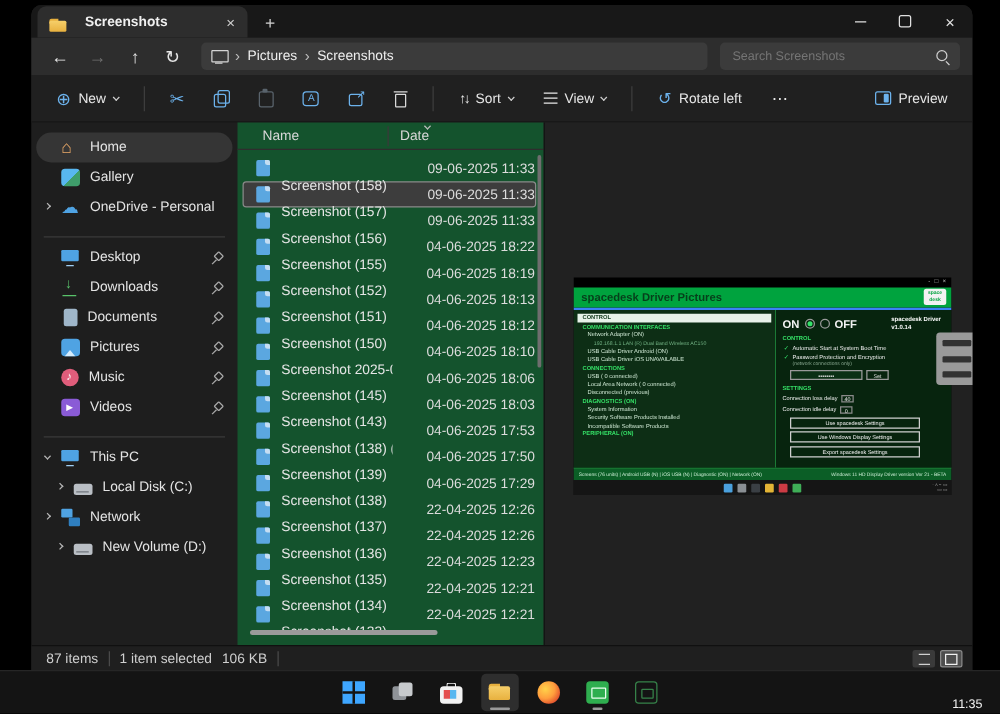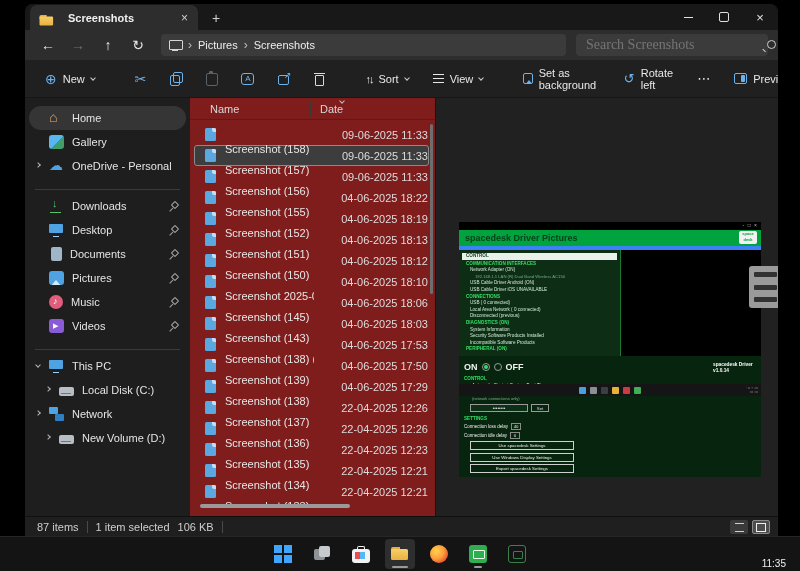--- a/index.html
+++ b/index.html
@@ -26,21 +26,21 @@
   .addressbar{height:30px;background:#2d2d2d;display:flex;align-items:center;padding:0 10px;gap:4px;}
   .nav{width:26px;height:22px;display:flex;align-items:center;justify-content:center;color:#e6e6e6;font-size:14px;}
   .nav.dim{color:#6f6f6f;}
   .crumbbar{flex:1;height:22px;background:#3b3b3b;border-radius:4px;display:flex;align-items:center;padding:0 8px;gap:6px;margin:0 6px;}
   .crumb{font-size:11px;color:#eee;}
   .crumb-sep{font-size:12px;color:#bdbdbd;}
   .pcicon{position:relative;width:13px;height:11px;}
   .pcicon::before{content:"";position:absolute;left:0;top:0;width:12px;height:8px;border:1px solid #d5d5d5;border-radius:1px;}
   .pcicon::after{content:"";position:absolute;left:3px;bottom:0;width:6px;height:1px;background:#d5d5d5;}
   .searchbox{width:192px;height:22px;background:#3b3b3b;border-radius:4px;display:flex;align-items:center;padding:0 8px;}
-  .searchbox input{flex:1;background:transparent;border:none;outline:none;color:#c9c9c9;font-size:14px;font-family:Liberation Serif, serif;}
+  .searchbox input{flex:1;background:transparent;border:none;outline:none;color:#c9c9c9;font-size:10px;font-family:Liberation Sans, sans-serif;}
   .mag{position:relative;width:12px;height:12px;}
   .mag::before{content:"";position:absolute;left:1px;top:1px;width:7px;height:7px;border:1.4px solid #cfcfcf;border-radius:50%;}
   .mag::after{content:"";position:absolute;right:0;bottom:0;width:4px;height:1.4px;background:#cfcfcf;transform:rotate(45deg);}
 
   
   .toolbar{height:38px;background:#202020;border-bottom:1px solid #161616;display:flex;align-items:center;padding:0 12px;gap:8px;}
   .tbtn{display:flex;align-items:center;gap:6px;padding:5px 8px;border-radius:4px;color:#e8e8e8;font-size:11px;}
   .tsep{width:1px;height:20px;background:#3d3d3d;margin:0 4px;}
   .chv{display:inline-block;width:4px;height:4px;border:solid #cfcfcf;border-width:0 1.2px 1.2px 0;transform:rotate(45deg);margin-top:-2px;}
   .g-new{color:#6cb2ec;font-size:14px;line-height:1;}
@@ -104,21 +104,21 @@
   .ic-videos{background:#8a5bd6;border-radius:3px;}
   .ic-videos::before{content:"▶";color:#fff;font-size:7px;position:absolute;left:4px;top:2.5px;}
   .ic-thispc::before{content:"";position:absolute;left:0;top:1px;width:14px;height:9px;background:#4fa3e3;border-radius:1px;}
   .ic-thispc::after{content:"";position:absolute;left:4px;bottom:0;width:6px;height:1.5px;background:#9fcdf2;}
   .ic-disk{background:#b9bec4;border-radius:2px;height:9px !important;margin-top:3px;}
   .ic-disk::after{content:"";position:absolute;left:2px;bottom:2px;width:10px;height:1.5px;background:#70767c;}
   .ic-network::before{content:"";position:absolute;left:0;top:0;width:9px;height:7px;background:#4fa3e3;border-radius:1px;}
   .ic-network::after{content:"";position:absolute;right:0;bottom:0;width:9px;height:7px;background:#2f7fc0;border-radius:1px;}
 
   
-  .filelist{width:245px;flex:none;position:relative;background:#7f1d1d;}
+  .filelist{width:245px;flex:none;position:relative;background:#14532d;}
   .fl-header{height:22px;display:flex;align-items:center;border-bottom:1px solid #2e2e2e;position:relative;}
   .col-name{font-size:11px;color:#d8d8d8;padding-left:20px;width:120px;}
   .col-date{font-size:11px;color:#d8d8d8;padding-left:10px;position:relative;}
   .fl-header .colsep{position:absolute;left:120px;top:3px;width:1px;height:16px;background:#3a3a3a;}
   .sortchev{position:absolute;left:150px;top:1px;width:4px;height:4px;border:solid #bdbdbd;border-width:0 1.2px 1.2px 0;transform:rotate(45deg);}
   .rows-viewport{height:388px;overflow:hidden;padding-top:4px;}
   .row{height:21px;display:flex;align-items:center;margin:0 6px 0 4px;border-radius:3px;border:1px solid transparent;}
   .row.selected{background:#3d3d3d;border-color:#8a8a8a;}
   .doc{width:11px;height:13px;background:#5ba7e0;border-radius:1.5px;margin-left:10px;position:relative;flex:none;}
   .doc::after{content:"";position:absolute;right:0;top:0;width:4px;height:4px;background:#c4ddf2;border-radius:0 1.5px 0 2px;}
@@ -130,21 +130,21 @@
   
   .previewpane{flex:1;background:#212121;position:relative;border-left:1px solid #141414;}
 
   
   .pv-img{position:absolute;left:23px;top:124px;width:302px;height:174px;background:#000;}
   .cs-top{height:8px;position:relative;}
   .cs-top::after{content:"- □ ×";position:absolute;right:3px;top:0;font-size:5px;color:#bbb;letter-spacing:1px;}
   .cs-title{height:16px;background:#00a33e;display:flex;align-items:center;padding:0 6px;position:relative;}
   .cs-title-text{font-size:9px;font-weight:bold;color:#063f1b;}
   .cs-logo{position:absolute;right:4px;top:1px;width:18px;height:13px;background:#f2f2f2;border-radius:2px;color:#00a33e;font-size:4px;font-weight:bold;text-align:center;line-height:6px;overflow:hidden;}
-  .cs-body{display:flex;height:128px;border-top:4px solid #3b82f6;flex-direction:column;}
+  .cs-body{display:flex;height:128px;border-top:2px solid #3b82f6;}
   .cs-left{width:162px;background:#0d2e15;border-right:1px solid #1b7a35;padding:3px 3px;}
   .ctree-line{font-size:4.6px;line-height:6.6px;color:#cfe8d4;white-space:nowrap;overflow:hidden;padding-left:8px;}
   .ctree-line.s-selected{background:#e8f2ea;color:#143a1e;font-weight:bold;padding-left:4px;margin-bottom:1px;}
   .ctree-line.s-section{color:#35df66;font-weight:bold;padding-left:4px;}
   .ctree-line.s-subitem{color:#6fae80;font-size:4.2px;padding-left:13px;}
   .cs-right{flex:1;background:#07240e;padding:4px 5px;position:relative;}
   .cs-onoff{display:flex;align-items:center;gap:4px;margin-top:2px;}
   .cs-on,.cs-off{font-size:9px;font-weight:bold;color:#f2f2f2;}
   .cs-radio{width:8px;height:8px;border-radius:50%;border:1px solid #9a9a9a;position:relative;}
   .cs-radio.checked::after{content:"";position:absolute;left:1px;top:1px;width:4px;height:4px;border-radius:50%;background:#35e06a;}
@@ -275,24 +275,20 @@
         <span>Sort</span>
         <span class="chv"></span>
       </div>
       <div class="tbtn">
         <span class="g-view"></span>
         <span>View</span>
         <span class="chv"></span>
       </div>
       <div class="tsep"></div>
       <div class="tbtn">
-        <span class="g-setbg"></span>
-        <span>Set as background</span>
-      </div>
-      <div class="tbtn">
         <span class="g-rotate">↺</span>
         <span>Rotate left</span>
       </div>
       <div class="tbtn">
           <span class="g-more">⋯</span>
         </div>
       <div class="tbtn" style="margin-left:auto;">
         <span class="g-preview"></span>
         <span>Preview</span>
       </div>
@@ -325,29 +321,29 @@
 
           <div class="sb-item divider">
             
             
             
             
           </div>
 
           <div class="sb-item pinned">
 
+            <span class="sb-ico js-icon ic-desktop"></span>
+            <span class="sb-label">Desktop</span>
+            <span class="pin"></span>
+          </div>
+
+          <div class="sb-item pinned">
+
             <span class="sb-ico js-icon ic-downloads"></span>
             <span class="sb-label">Downloads</span>
-            <span class="pin"></span>
-          </div>
-
-          <div class="sb-item pinned">
-
-            <span class="sb-ico js-icon ic-desktop"></span>
-            <span class="sb-label">Desktop</span>
             <span class="pin"></span>
           </div>
 
           <div class="sb-item pinned">
 
             <span class="sb-ico js-icon ic-documents"></span>
             <span class="sb-label">Documents</span>
             <span class="pin"></span>
           </div>
 

